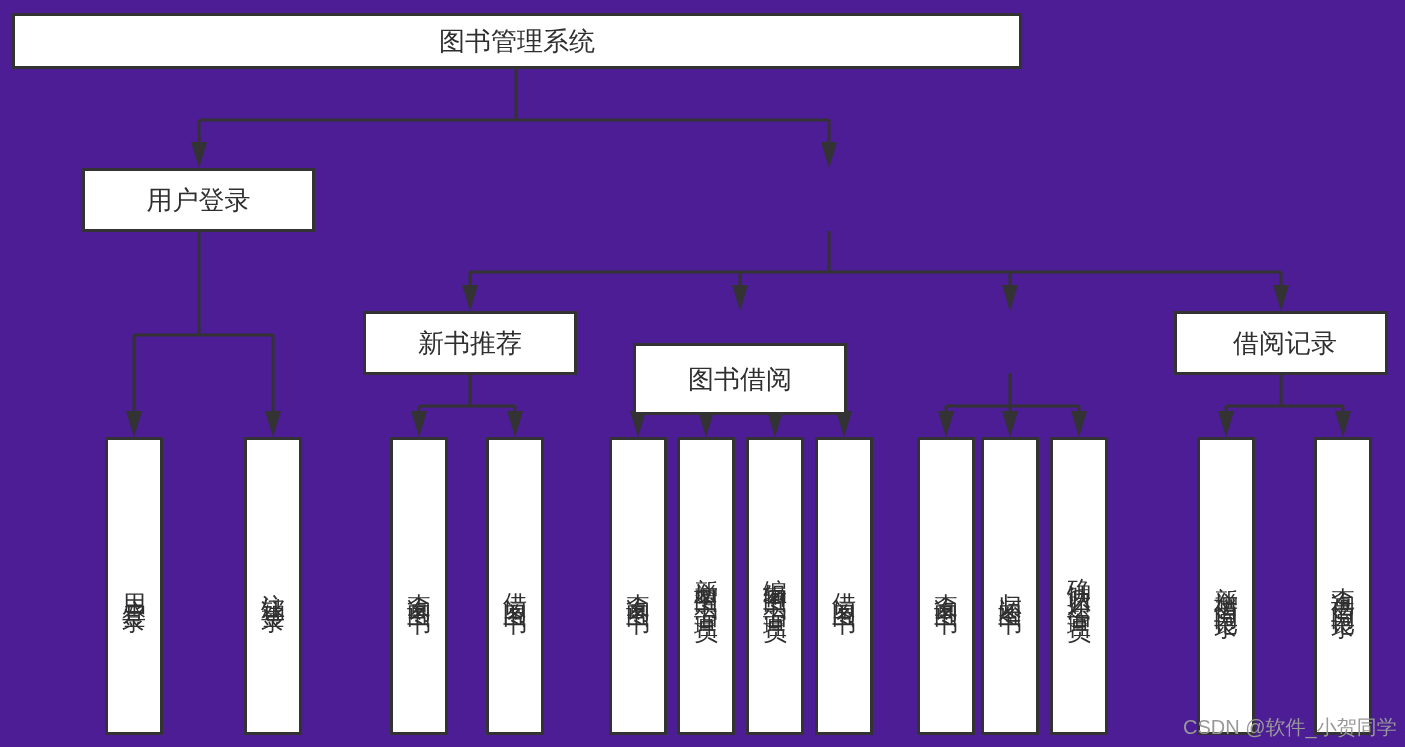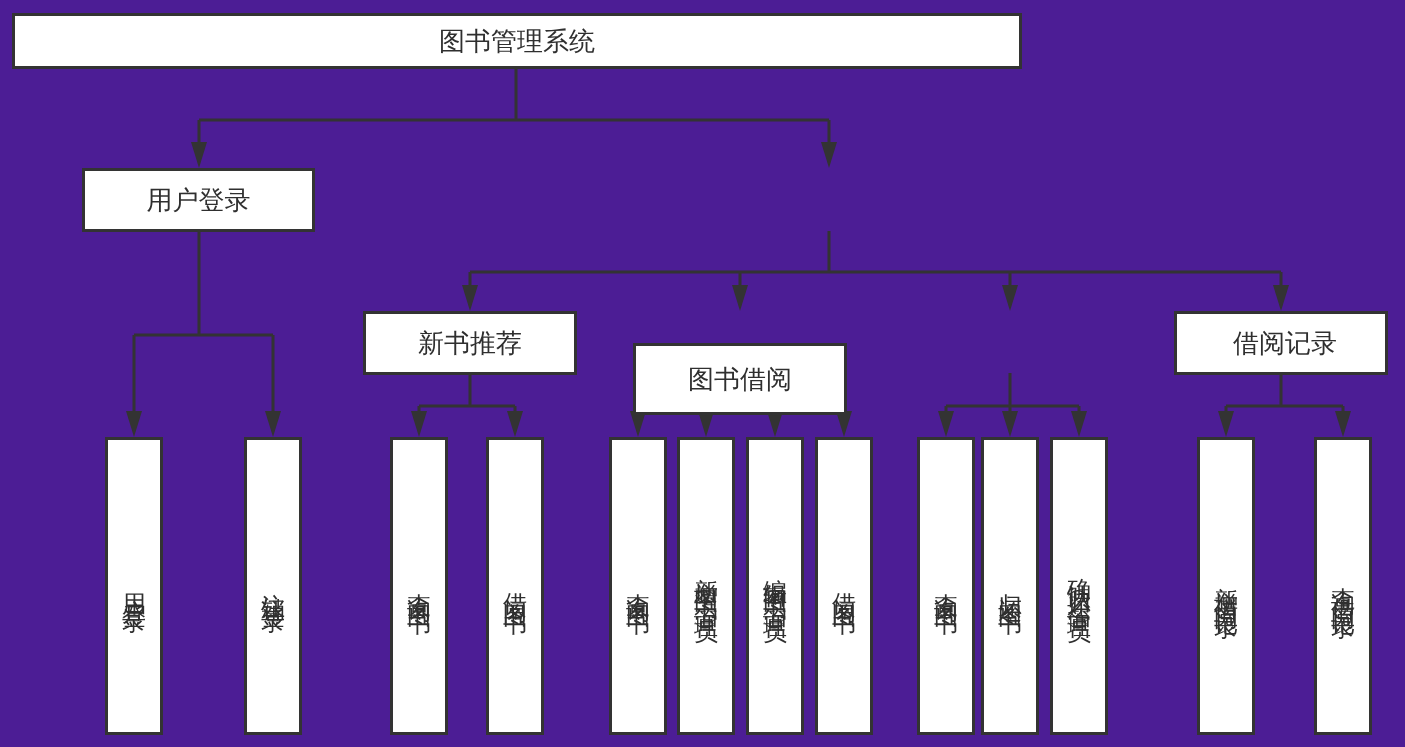--- a/index.html
+++ b/index.html
@@ -164,14 +164,15 @@
     <span class="label">确认归还（管理员）</span>
   </div>
 
   <div class="vbox" style="left:1197px;">
     <span class="label">新增借阅记录</span>
   </div>
   <div class="vbox" style="left:1314px;">
     <span class="label">查询借阅记录</span>
   </div>
 
+  <div class="watermark">CSDN @软件_小贺同学</div>
 
 </div>
 
 </body></html>

